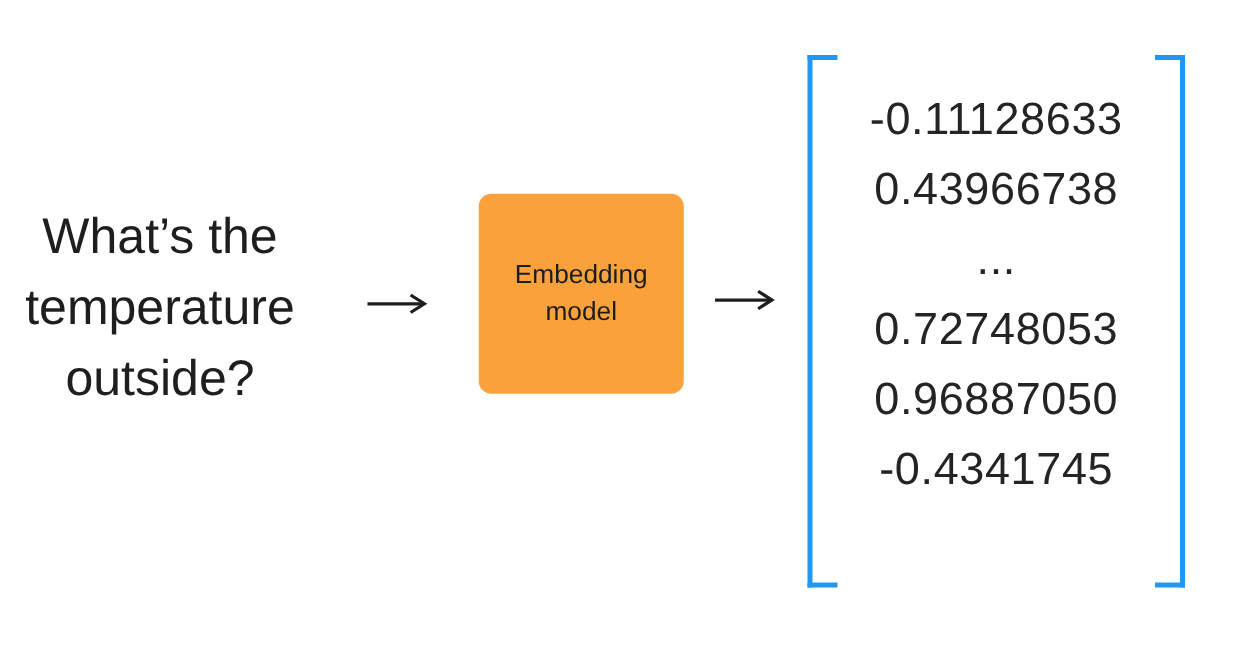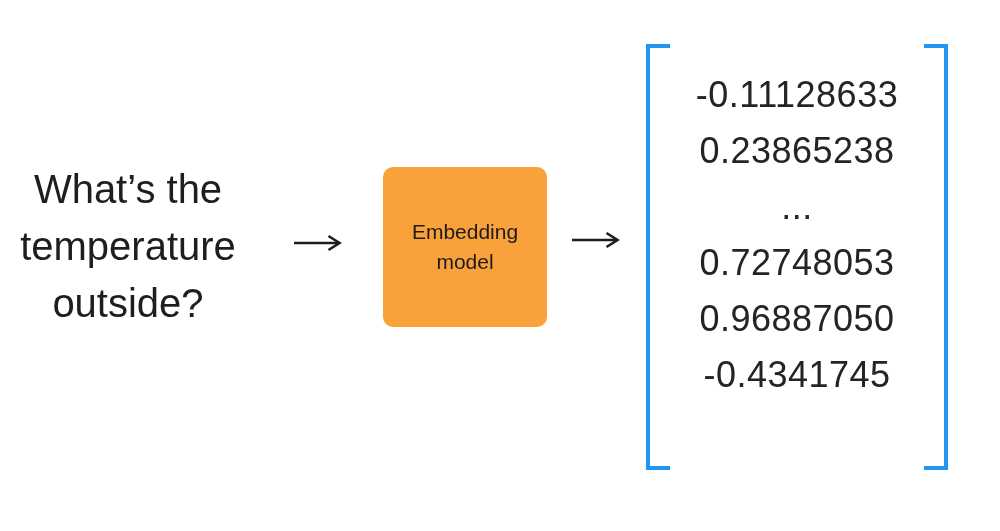--- a/index.html
+++ b/index.html
@@ -32,21 +32,21 @@
   }
   .arrow {
     position: absolute;
     color: var(--ink);
   }
   .arrow-1 { left: 293px; top: 234px; }
   .arrow-2 { left: 571px; top: 231px; }
   .embed-box {
     position: absolute;
     left: 383px;
-    top: 167px;
+    top: 155px;
     width: 164px;
     height: 160px;
     background: var(--box-fill);
     border-radius: 10px;
     display: flex;
     align-items: center;
     justify-content: center;
   }
   .embed-box .box-label {
     font-size: 21px;
@@ -112,20 +112,20 @@
   <svg class="arrow arrow-2" width="50" height="18" viewBox="0 0 50 18">
     <line x1="1" y1="9" x2="45" y2="9" stroke="currentColor" stroke-width="2.6"></line>
     <path d="M35.5 2 L46.5 9 L35.5 16" fill="none" stroke="currentColor" stroke-width="2.6"></path>
   </svg>
 
   <div class="bracket bracket-left"></div>
   <div class="bracket bracket-right"></div>
 
   <div class="vector">
     <div class="vec-val">-0.11128633</div>
-    <div class="vec-val">0.23865238</div>
+    <div class="vec-val">0.43966738</div>
     <div class="vec-val">...</div>
     <div class="vec-val">0.72748053</div>
     <div class="vec-val">0.96887050</div>
     <div class="vec-val">-0.4341745</div>
   </div>
 
 </div>
 
 </body></html>

